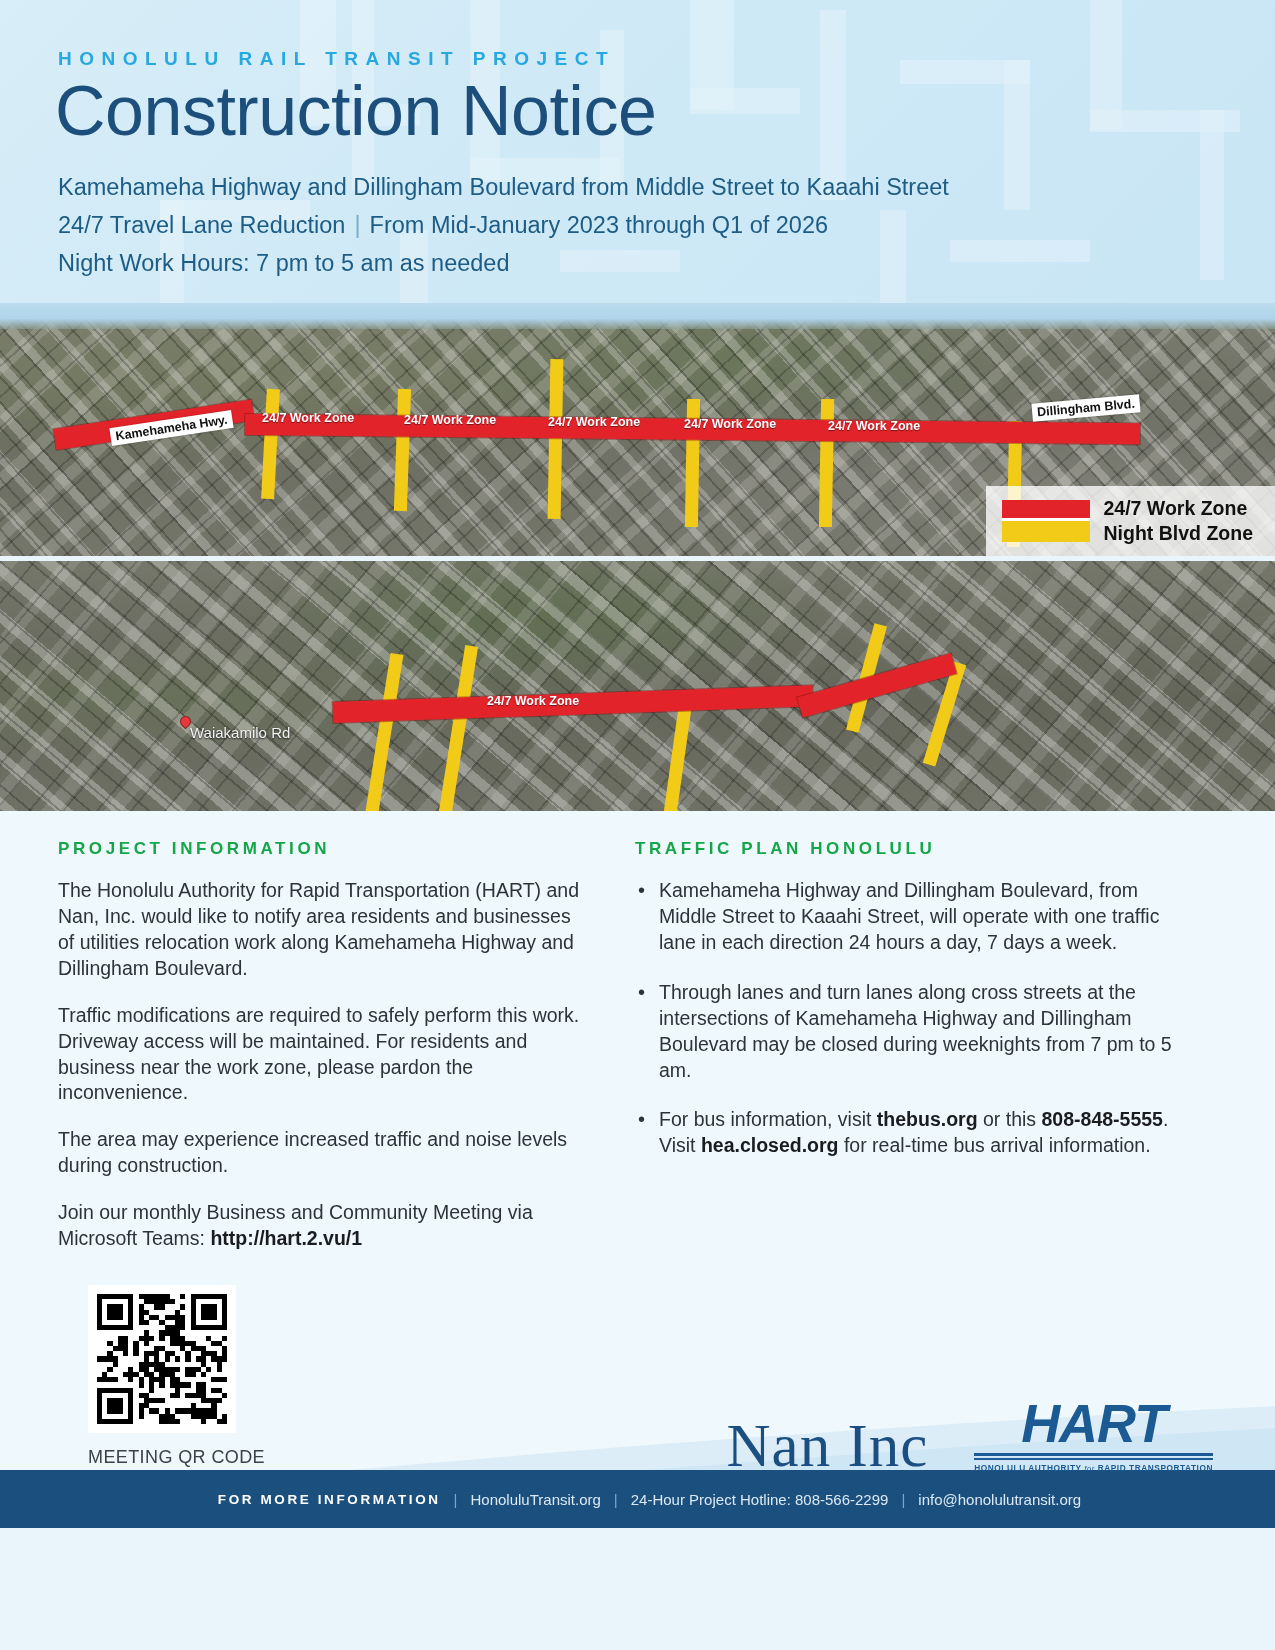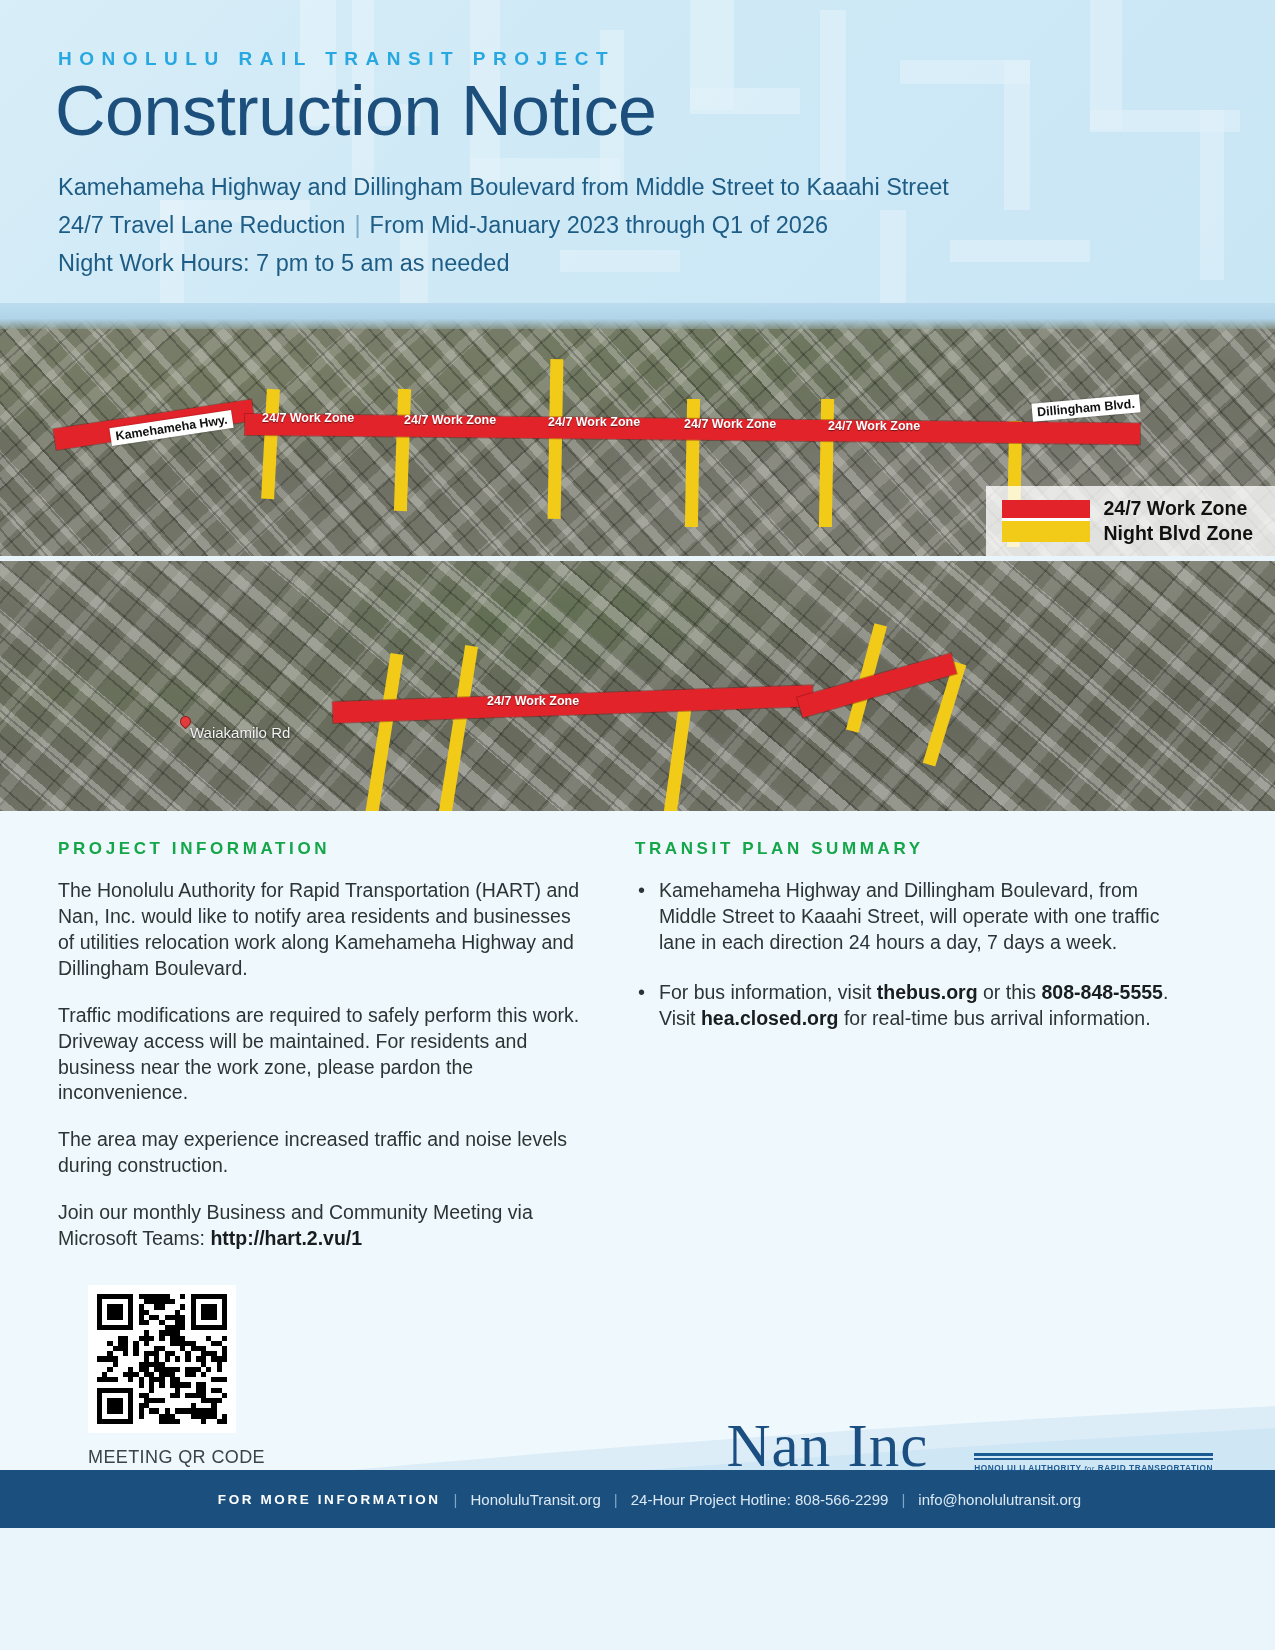--- a/index.html
+++ b/index.html
@@ -385,23 +385,24 @@
     <div class="sec-head">PROJECT INFORMATION</div>
     <p class="para">The Honolulu Authority for Rapid Transportation (HART) and Nan, Inc. would like to notify area residents and  businesses of utilities relocation work along Kamehameha Highway and Dillingham Boulevard.</p>
     <p class="para">Traffic modifications are required to safely perform this work. Driveway access will be maintained. For residents and business near the work zone, please pardon the inconvenience.</p>
     <p class="para">The area may experience increased traffic and noise levels during construction.</p>
     <p class="para">
       <span>Join our monthly Business and Community Meeting via Microsoft Teams:  </span><b>http://hart.2.vu/1</b>
     </p>
   </div>
 
   <div class="col-right">
-    <div class="sec-head">TRANSIT PLAN SUMMARY</div>
+    <div class="sec-head">TRAFFIC PLAN HONOLULU</div>
     <ul class="bullets">
       <li>Kamehameha Highway and Dillingham Boulevard, from Middle Street to Kaaahi Street, will operate with one traffic lane in each direction 24 hours a day, 7 days a week.</li>
+      <li> Through lanes and turn lanes along cross streets at the intersections of Kamehameha Highway and Dillingham Boulevard may be closed during weeknights from 7 pm to 5 am.</li>
       <li>
         <span>For bus information, visit </span><b>thebus.org</b><span> or this </span><b>808-848-5555</b><span>. Visit </span><b>hea.closed.org</b><span> for real-time bus arrival information.</span>
       </li>
     </ul>
   </div>
 </div>
 
 <div class="lower">
 
   <svg class="swoosh" viewBox="0 0 1275 150" preserveAspectRatio="none">
@@ -1038,20 +1039,21 @@
           <i></i>
           <i></i>
         </div>
     </div>
     <div class="qr-caption">MEETING QR CODE</div>
   </div>
 
   <div class="logos">
     <div class="nan-logo">Nan Inc</div>
     <div class="hart-logo">
+      <div class="hart-word">HART</div>
       <div class="hart-rule"></div>
       <div class="hart-rule2"></div>
       <div class="hart-tag">
         <span>HONOLULU AUTHORITY</span>
         <em>for</em>
         <span>RAPID TRANSPORTATION</span>
       </div>
     </div>
   </div>
 

